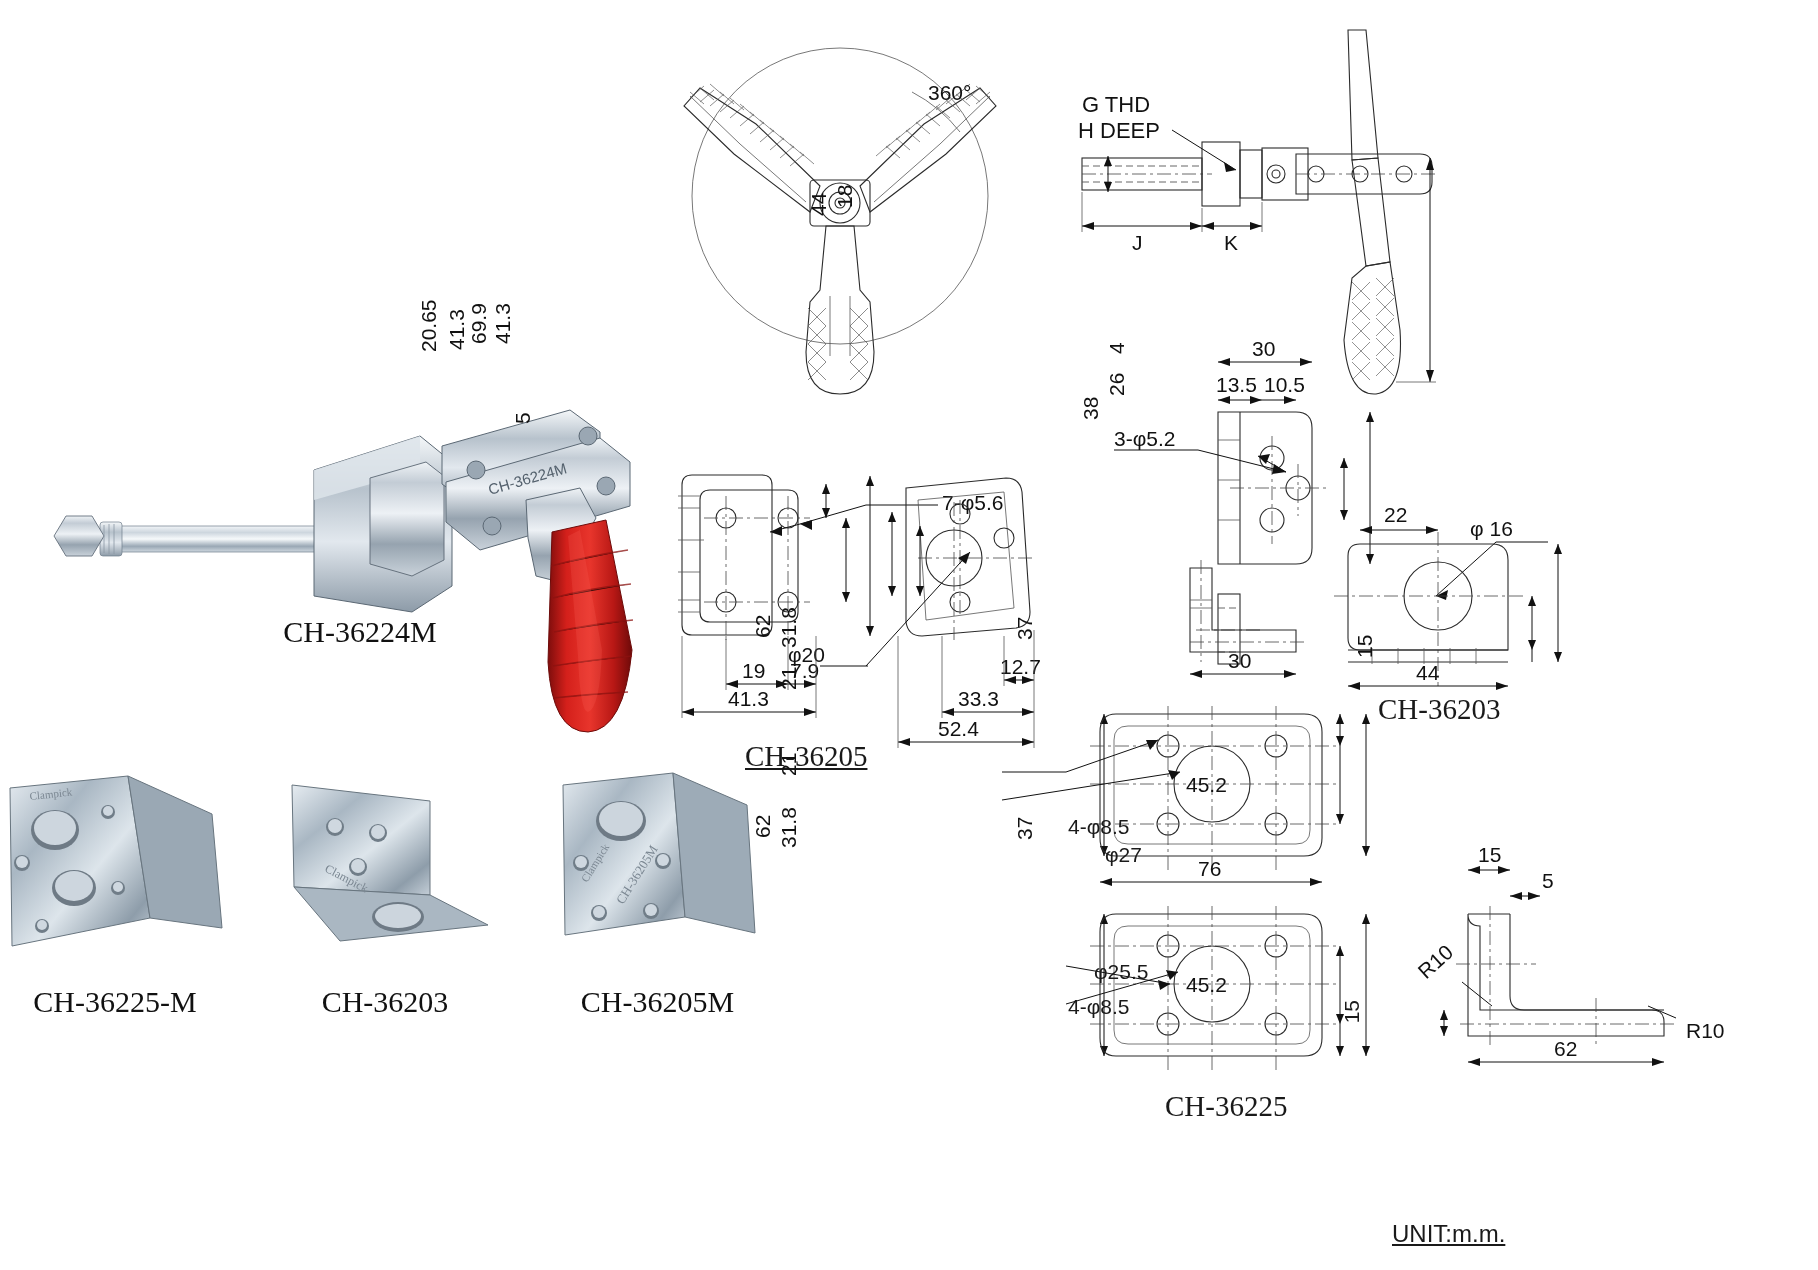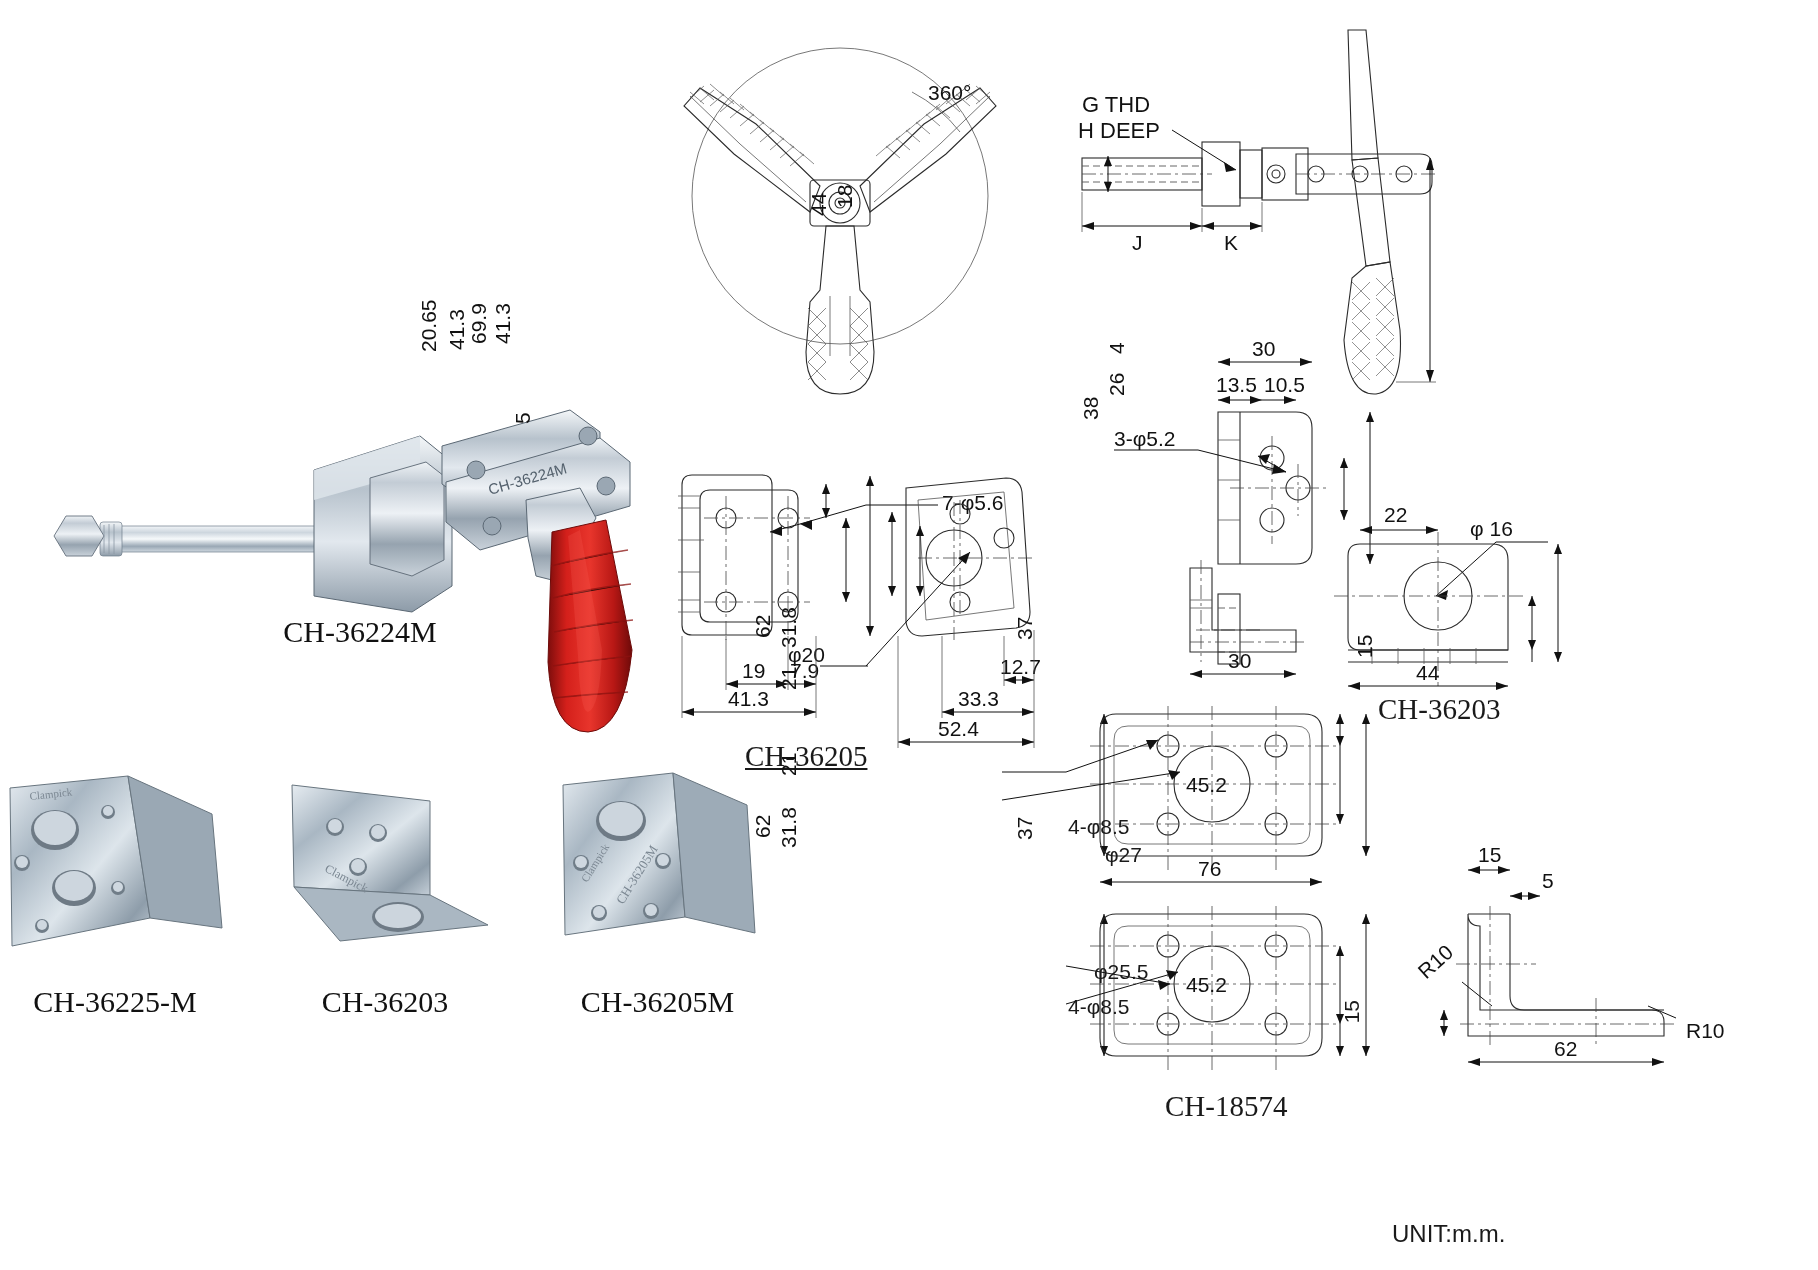--- a/index.html
+++ b/index.html
@@ -9,21 +9,21 @@
   .abs{position:absolute;}
   svg{display:block;overflow:visible;}
   .ln{stroke:#2b2b2b;stroke-width:1.1;fill:none;}
   .ln-thin{stroke:#555;stroke-width:0.8;fill:none;}
   .ctr{stroke:#444;stroke-width:0.8;fill:none;stroke-dasharray:14 4 3 4;}
   .hid{stroke:#555;stroke-width:0.9;fill:none;stroke-dasharray:7 4;}
   .dim{stroke:#111;stroke-width:1;fill:none;}
   .dtxt{font-family:"Liberation Sans",sans-serif;font-size:21px;fill:#111;
         font-weight:400;}
   .partlbl{font-family:"Liberation Serif",serif;font-size:29px;fill:#111;}
-  .unitlbl{font-family:"Liberation Sans",sans-serif;font-size:24px;fill:#111;}
+  .unitlbl{font-family:"Liberation Sans",sans-serif;font-size:24px;fill:#111;text-decoration:underline;}
   .thdtxt{font-family:"Liberation Sans",sans-serif;font-size:22px;fill:#111;}
   .vtxt{writing-mode:vertical-rl;transform:rotate(180deg);}
   .label-cap{font-family:"Liberation Serif",serif;font-size:30px;color:#111;
              text-align:center;}
 </style>
 </head>
 <body>
 
 <div class="stage">
 
@@ -652,21 +652,21 @@
       <text class="dtxt vtxt" x="272" y="124">21</text>
       <line x1="306" y1="14" x2="306" y2="156" class="dim"></line>
       <polygon points="306,14 302,24 310,24" fill="#111"></polygon>
       <polygon points="306,156 302,146 310,146" fill="#111"></polygon>
       <text class="dtxt vtxt" x="298" y="62">62</text>
     </svg>
   </div>
   <div class="abs dtxt" style="left:1082px;top:960px;margin-left:12px;">φ25.5</div>
   <div class="abs dtxt" style="left:1068px;top:995px;">4-φ8.5</div>
   <div class="abs dtxt vtxt" style="left:1340px;top:1000px;">15</div>
-  <div class="abs partlbl" style="left:1165px;top:1090px;">CH-18574</div>
+  <div class="abs partlbl" style="left:1165px;top:1090px;">CH-36225</div>
 
   <div class="abs" style="left:1400px;top:830px;width:400px;height:250px;">
     <svg width="400" height="250" viewBox="0 0 400 250">
 
       <line x1="68" y1="40" x2="110" y2="40" class="dim"></line>
       <polygon points="68,40 80,36 80,44" fill="#111"></polygon>
       <polygon points="110,40 98,36 98,44" fill="#111"></polygon>
       <text class="dtxt" x="78" y="32">15</text>
 
       <line x1="110" y1="66" x2="140" y2="66" class="dim"></line>

